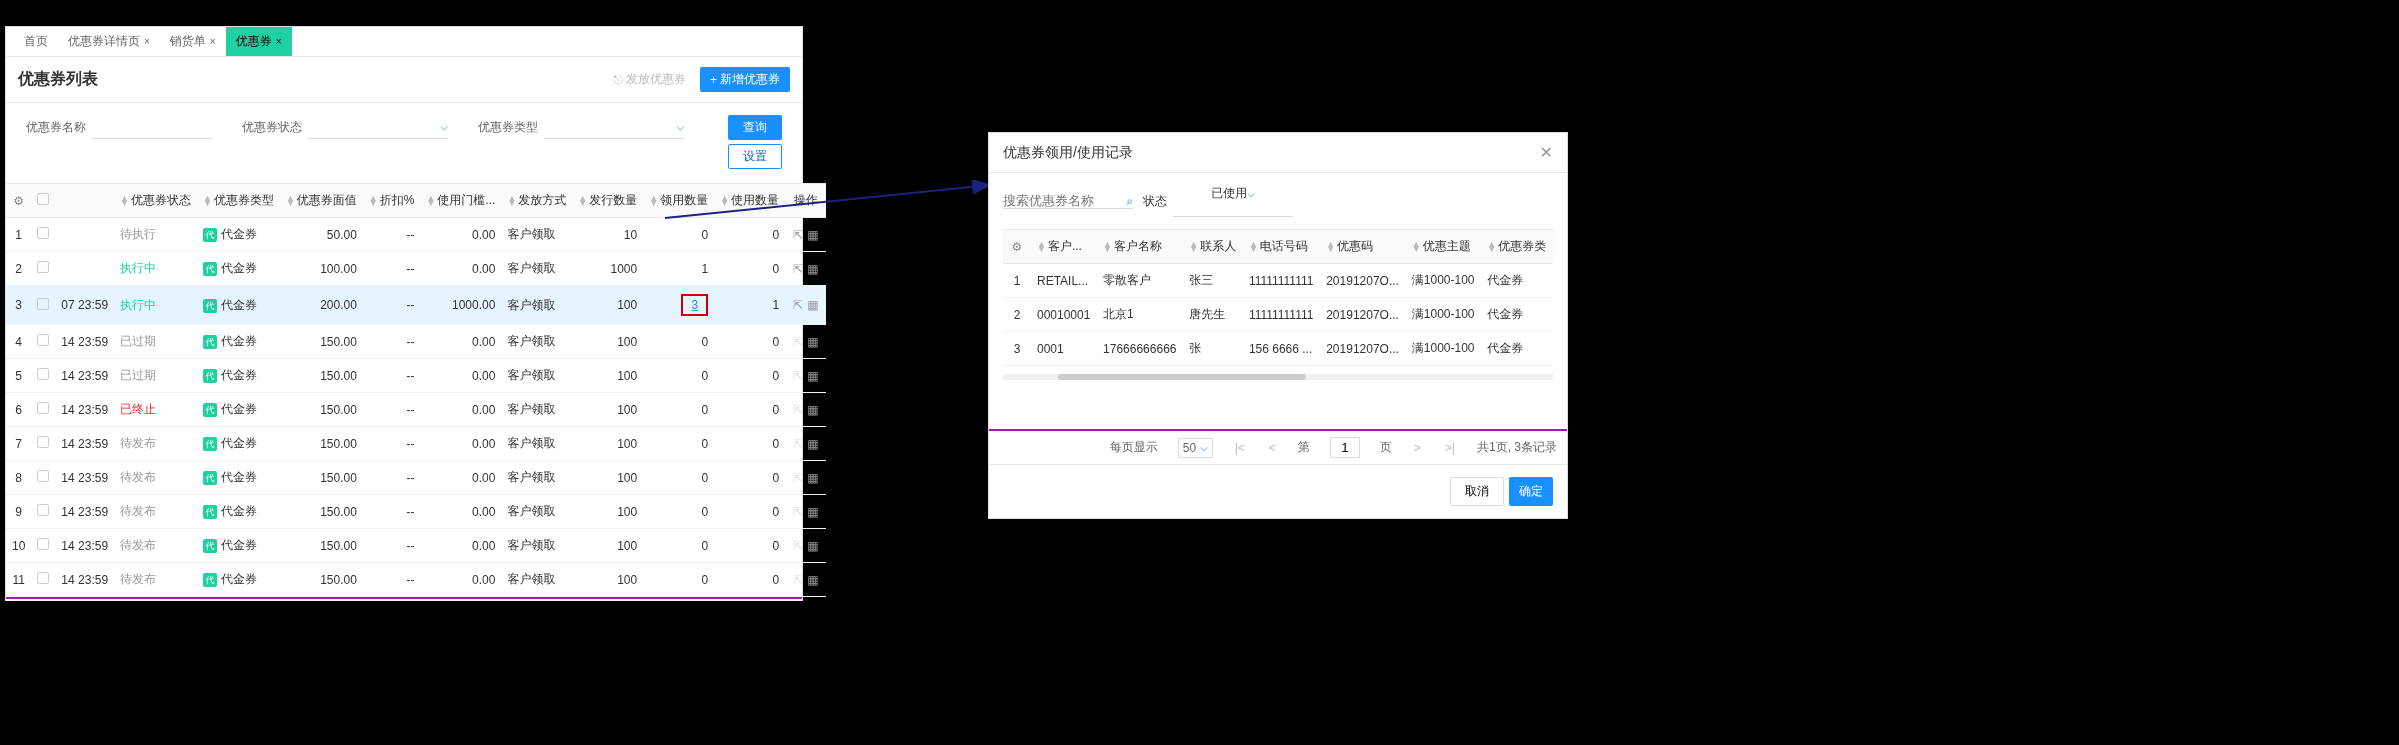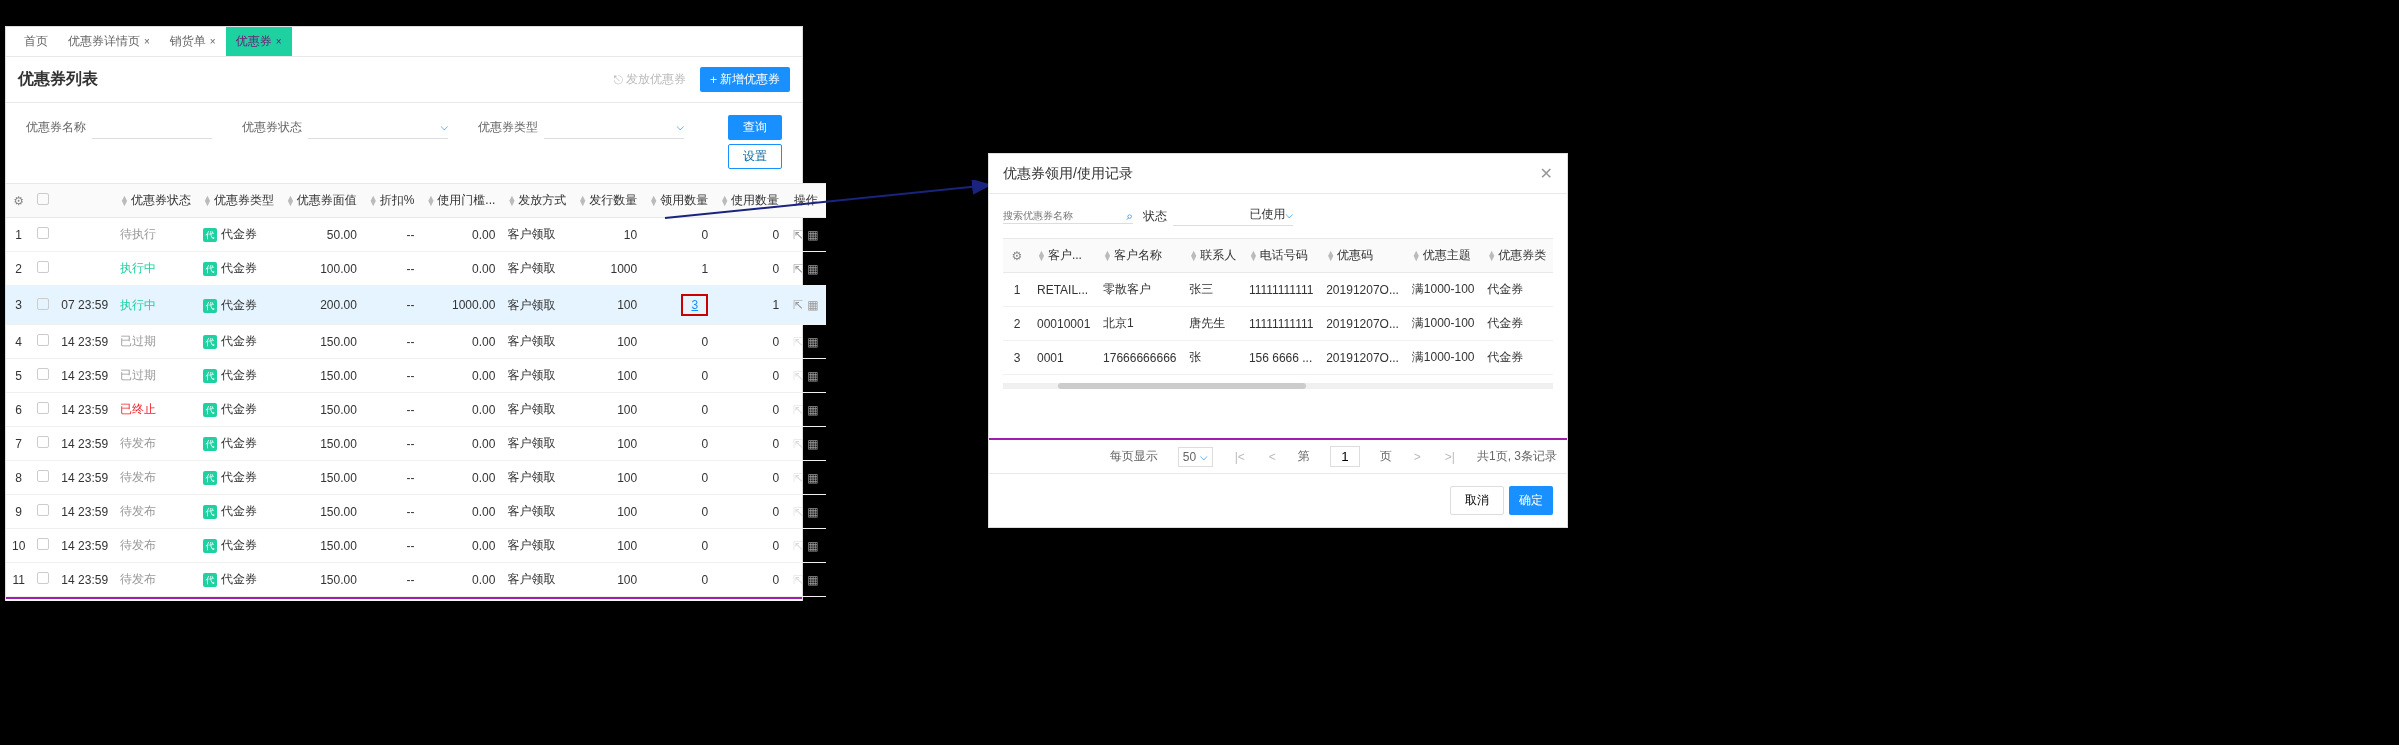--- a/index.html
+++ b/index.html
@@ -1,24 +1,24 @@
 <!DOCTYPE html>
 <html><head>
 <meta charset="utf-8">
 <style>
 * { box-sizing: border-box; margin: 0; padding: 0; }
 body { font-family: "Microsoft YaHei", -apple-system, sans-serif; font-size: 12px; color: #333; background: #000; }
 .canvas { position: relative; width: 2399px; height: 601px; }
 .panel-left { position: absolute; left: 5px; top: 26px; width: 798px; background: #fff; border: 1px solid #ddd; }
-.panel-right { position: absolute; left: 988px; top: 153px; width: 580px; background: #fff; border: 1px solid #ddd; }
+.panel-right { position: absolute; left: 988px; top: 132px; width: 580px; background: #fff; border: 1px solid #ddd; }
 
 
 .tabs { display: flex; border-bottom: 1px solid #e8e8e8; height: 30px; align-items: center; padding-left: 8px; }
 .tab { padding: 6px 10px; color: #666; font-size: 12px; display: flex; align-items: center; gap: 4px; }
-.tab.active { background: #1dd1a1; color: #701a75; }
+.tab.active { background: #1dd1a1; color: #000000; }
 .tab-close { font-size: 10px; cursor: pointer; }
 
 
 .title-row { display: flex; justify-content: space-between; align-items: center; padding: 10px 12px; border-bottom: 1px solid #e8e8e8; }
 .title-text { font-size: 16px; font-weight: 700; }
 .title-btns { display: flex; gap: 6px; align-items: center; }
 .btn-ghost { color: #bbb; background: #fff; border: none; padding: 4px 8px; font-size: 12px; display: flex; align-items: center; gap: 3px; }
 .btn-primary { background: #1890ff; color: #fff; border: none; padding: 4px 10px; border-radius: 2px; font-size: 12px; display: flex; align-items: center; gap: 3px; }
 
 
@@ -55,24 +55,24 @@
 .pager-sel { border: 1px solid #ddd; padding: 2px 4px; display: inline-flex; align-items: center; gap: 4px; }
 .pager-btn { color: #bbb; padding: 0 2px; }
 .pager-input { width: 30px; border: 1px solid #ddd; text-align: center; padding: 2px; }
 
 
 .modal-head { display: flex; justify-content: space-between; align-items: center; padding: 10px 14px; border-bottom: 1px solid #e8e8e8; }
 .modal-title { font-size: 14px; font-weight: 500; }
 .modal-close { color: #999; cursor: pointer; font-size: 16px; }
 .modal-filter { display: flex; align-items: center; gap: 10px; padding: 12px 14px; }
 .search-box { display: flex; align-items: center; border-bottom: 1px solid #ddd; width: 130px; justify-content: space-between; }
-.search-inp { border: none; outline: none; width: 100px; font-size: 10px; color: #0f766e; }
+.search-inp { border: none; outline: none; width: 100px; font-size: 13px; color: #0f766e; }
 .search-ic { color: #1890ff; }
 .state-sel { display: flex; align-items: center; gap: 6px; }
-.state-val { border-bottom: 1px solid #ddd; width: 120px; display: flex; justify-content: flex-end; align-items: center; padding-bottom: 2px; }
+.state-val { border-bottom: 1px solid #ddd; width: 120px; display: flex; justify-content: center; align-items: center; padding-bottom: 14px; }
 .modal-body { padding: 0 14px; min-height: 200px; }
 .modal-footer { display: flex; justify-content: flex-end; gap: 5px; padding: 12px 14px; border-top: 1px solid #e8e8e8; }
 .btn-cancel { background: #fff; border: 1px solid #ddd; padding: 5px 14px; border-radius: 2px; font-size: 12px; }
 .scrollbar-hint { height: 6px; background: #f0f0f0; margin: 8px 0 4px; position: relative; }
 .scrollbar-thumb { position: absolute; height: 6px; background: #ccc; border-radius: 3px; }
 
 
 .arrow-svg { position: absolute; pointer-events: none; }
 .chev { color: #1890ff; font-size: 10px; }
 </style>

